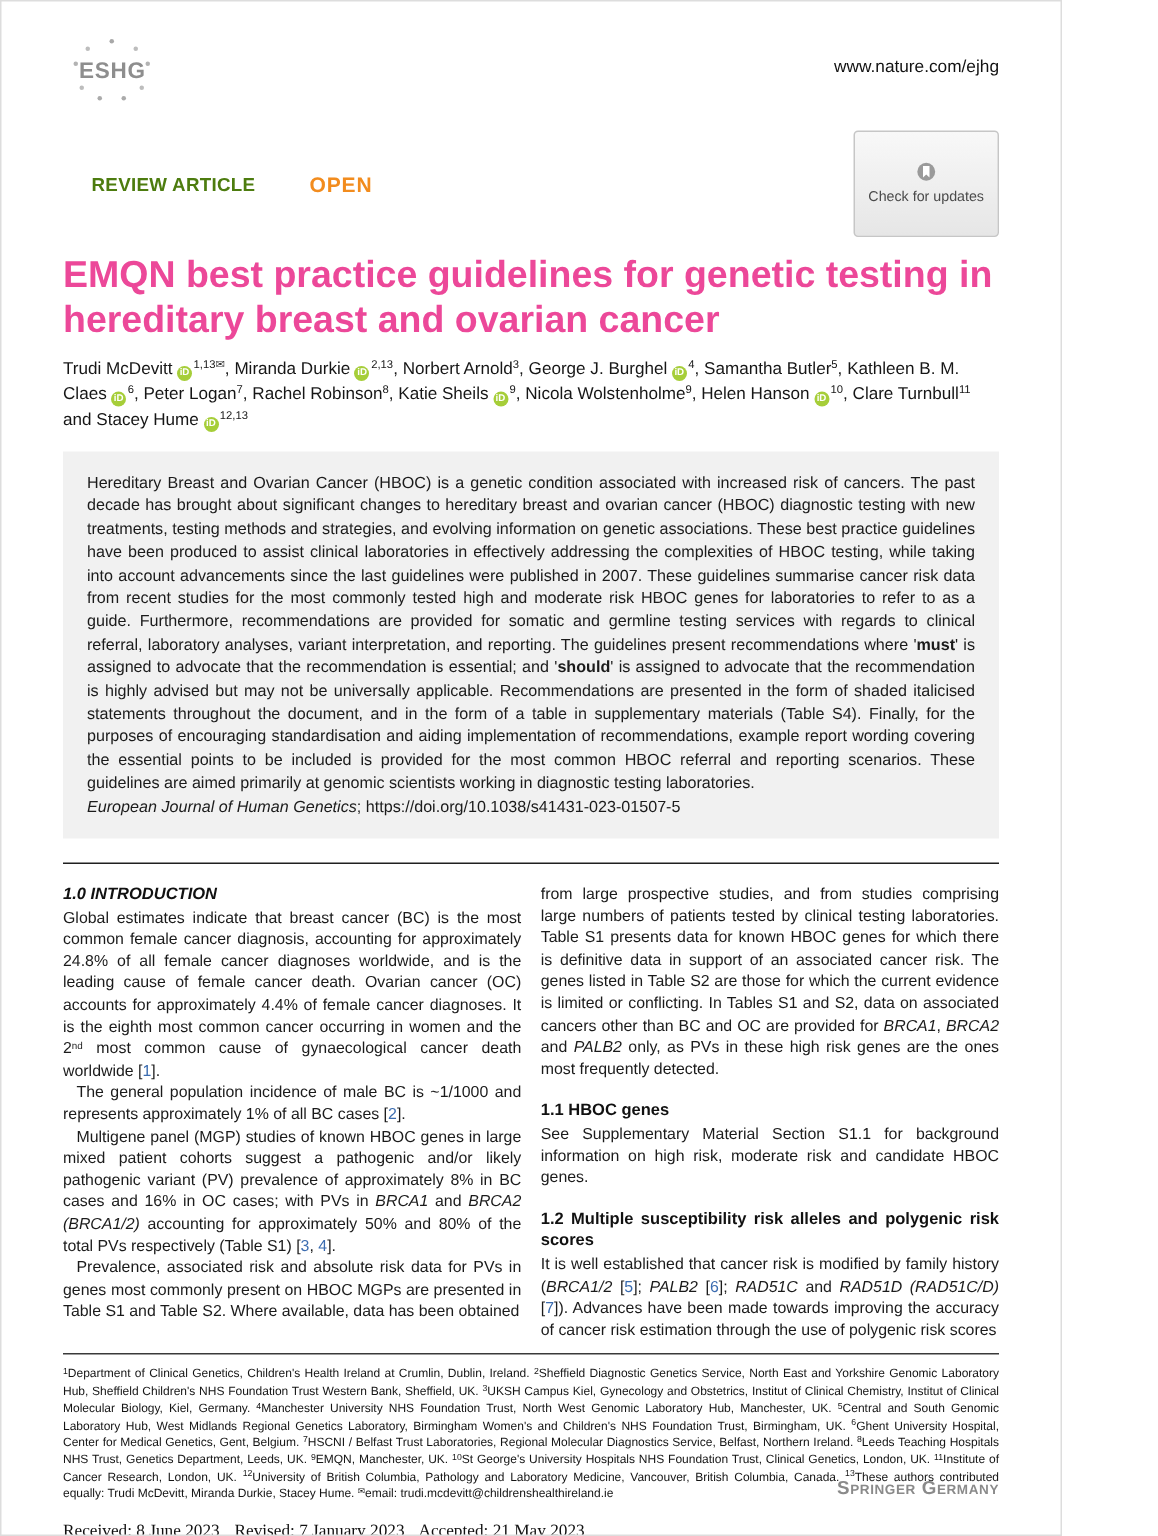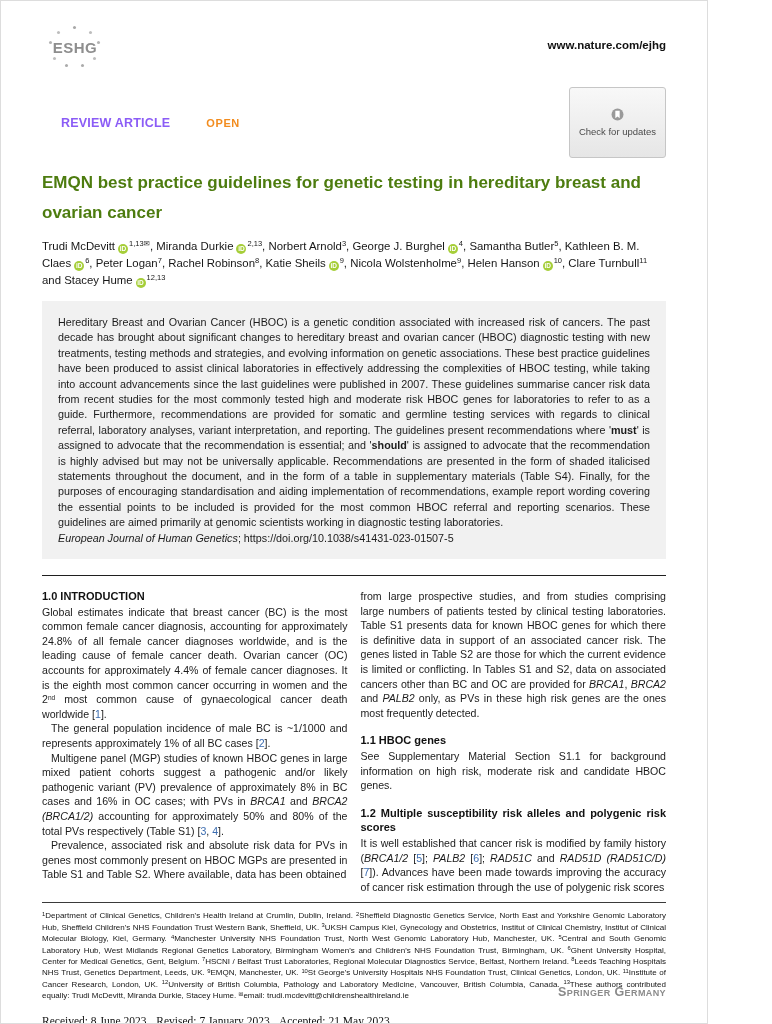--- a/index.html
+++ b/index.html
@@ -9,47 +9,47 @@
     font-family:"Liberation Sans",sans-serif;color:#1c1c1c;
   }
   
   .masthead{display:flex;justify-content:space-between;align-items:flex-start;height:52px;}
   .logo{position:relative;width:66px;height:48px;}
   .logo-dots{position:absolute;left:0;top:0;width:3px;height:3px;border-radius:50%;background:transparent;
     box-shadow:31px 1px 0 #a8a8a8,15px 6px 0 #bdbdbd,47px 6px 0 #bdbdbd,7px 16px 0 #b3b3b3,
     55px 16px 0 #b3b3b3,11px 32px 0 #bdbdbd,51px 32px 0 #bdbdbd,23px 39px 0 #ababab,39px 39px 0 #ababab;}
   .logo-text{position:absolute;top:14px;left:0;width:100%;text-align:center;
     font-size:15px;font-weight:bold;color:#8e8e8e;letter-spacing:0.5px;}
-  .site-url{font-size:11.5px;font-weight:bold;color:#111;margin-top:14px;}
+  .site-url{font-size:11.5px;font-weight:normal;color:#111;margin-top:14px;}
   
   .kicker-row{display:flex;align-items:center;margin-top:10px;}
-  .kicker{font-size:12.5px;font-weight:bold;color:#8b5cf6;letter-spacing:0.2px;padding-left:19px;}
-  .open{font-size:11px;font-weight:bold;color:#f28c1e;margin-left:36px;letter-spacing:0.6px;}
+  .kicker{font-size:12.5px;font-weight:bold;color:#4d7c0f;letter-spacing:0.2px;padding-left:19px;}
+  .open{font-size:14px;font-weight:bold;color:#f28c1e;margin-left:36px;letter-spacing:0.6px;}
   .badge{margin-left:auto;display:inline-flex;align-items:center;gap:5px;
     background:linear-gradient(#f8f8f8,#e6e6e6);border:1px solid #c6c6c6;border-radius:3px;
     padding:20px 9px;font-size:9.5px;color:#4a4a4a;cursor:pointer;flex-direction:column;}
   
-  .title{font-size:17px;line-height:30px;font-weight:600;color:#4d7c0f;margin:10px 0 0;}
+  .title{font-size:25px;line-height:30px;font-weight:600;color:#ec4899;margin:10px 0 0;}
   .authors{margin-top:10px;font-size:11.4px;line-height:17px;color:#161616;}
   .authors sup{font-size:7.5px;line-height:0;position:relative;top:-0.55em;vertical-align:baseline;}
   .orcid{display:inline-block;width:10px;height:10px;border-radius:50%;background:#a6ce39;color:#fff;
     font-size:6.5px;font-weight:bold;text-align:center;line-height:10px;margin:0 1px 0 3px;vertical-align:-1px;}
   .mail{color:#333;}
   .copyright{margin-top:12px;font-size:10px;color:#222;}
   
   .abstract{margin-top:12px;background:#f1f1f1;padding:14px 16px 13px;font-size:10.75px;line-height:15.4px;
     text-align:justify;color:#1b1b1b;}
   .abstract p{margin:0;}
   .citation{margin-top:15px;text-align:left;}
   
   .rule{border:none;border-top:1.6px solid #1f1f1f;margin:16px 0 0;}
   .columns{display:flex;gap:13px;margin-top:13px;}
   .col{flex:1;min-width:0;font-size:10.6px;line-height:14.6px;text-align:justify;color:#1b1b1b;}
   .col h2{font-size:11px;font-weight:bold;margin:13px 0 1px;color:#111;}
-  .col h2:first-child{margin-top:0;}
+  .col h2:first-child{margin-top:0;font-style:italic;}
   .col p{margin:0;}
   .col p.indent{text-indent:9px;}
   sup{font-size:0.62em;line-height:0;position:relative;top:-0.5em;vertical-align:baseline;}
   .s-i{font-style:italic;}
   .s-b{font-weight:bold;}
   .s-link{color:#3b6cb0;}
   
   .affiliations{margin-top:8px;border-top:1px solid #3a3a3a;padding-top:7px;
     font-size:8px;line-height:11.4px;text-align:justify;color:#141414;}
   .affiliations p{margin:0;}

